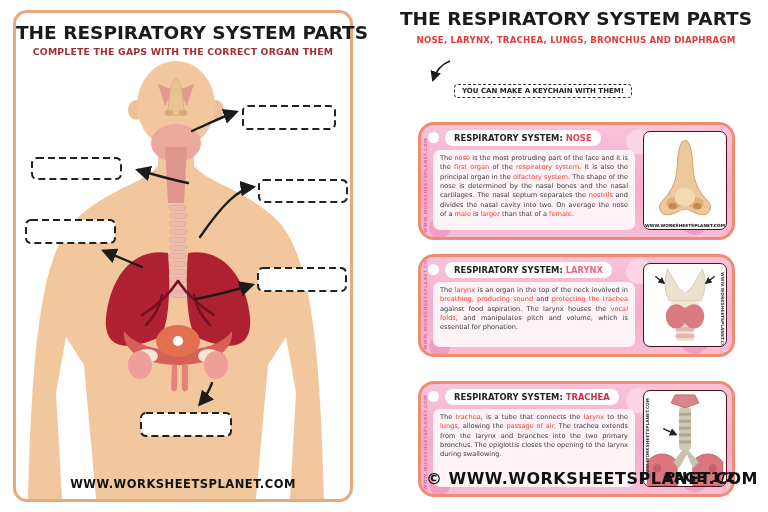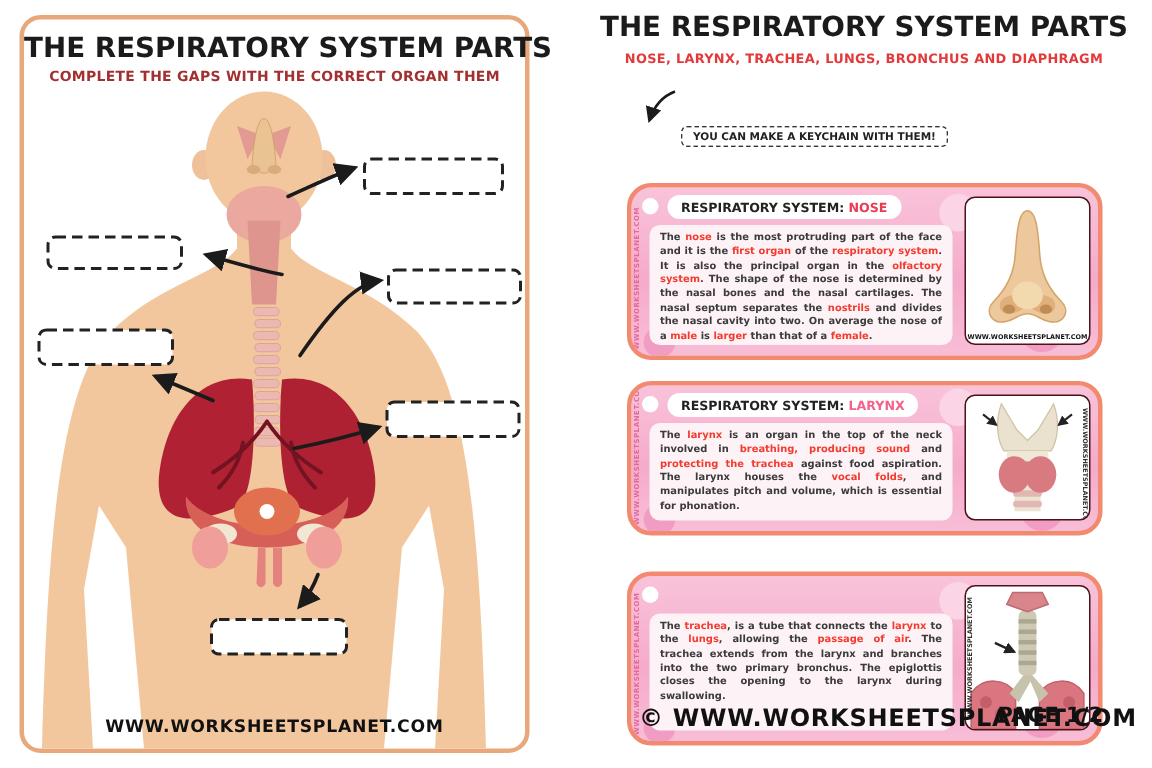--- a/index.html
+++ b/index.html
@@ -29,21 +29,21 @@
       radial-gradient(circle at 88% 85%, #f19cc2 14px, transparent 15px),
       radial-gradient(circle at 6% 92%, #f19cc2 10px, transparent 11px),
       radial-gradient(circle at 70% 15%, #fbd4e5 12px, transparent 13px),
       linear-gradient(180deg,#f9c3da 0%,#f5abcb 55%,#f8bdd6 100%); margin-top: 36px;}
   .hole{position:absolute;left:7px;top:7px;width:11px;height:11px;border-radius:50%;background:#fff;}
   .card-header{position:absolute;left:24px;top:5px;height:16px;background:#fff;border-radius:9px;
     padding:0 9px;font-size:8.4px;font-weight:bold;line-height:16px;color:#222;white-space:nowrap;}
   .card-wm{position:absolute;left:2px;top:24px;bottom:4px;writing-mode:vertical-rl;
     transform:rotate(180deg);font-size:4.6px;font-weight:bold;color:#e468a0;letter-spacing:.4px;}
   .card-body{position:absolute;left:12px;top:25px;width:202px;bottom:7px;background:#fdf3f6;
-    border-radius:7px;padding:4px 7px;font-size:6.6px;font-weight:bold;color:#3b3b3b;
+    border-radius:7px;padding:4px 7px;font-size:6.6px;font-weight:normal;color:#3b3b3b;
     text-align:justify;line-height:1.42;box-sizing:border-box;overflow:hidden;}
   .card-body .hl{color:#f23b2e;}
   .card-image{position:absolute;left:222px;top:6px;width:84px;bottom:7px;background:#fff;
     border:1.5px solid #4a1219;border-radius:7px;box-sizing:border-box;overflow:hidden;}
   .card-image svg{position:absolute;left:0;top:0;width:100%;height:100%;}
   .img-cap{position:absolute;left:0;right:0;bottom:1px;text-align:center;font-size:4.3px;
     font-weight:bold;color:#111;}
   .img-cap-r{position:absolute;right:1px;top:8px;writing-mode:vertical-rl;font-size:4.3px;
     font-weight:bold;color:#333;}
   .img-cap-l{position:absolute;left:1px;bottom:8px;writing-mode:vertical-rl;
@@ -200,20 +200,24 @@
         <rect x="28" y="50" width="24" height="9" rx="4" fill="#d97a80"></rect>
         <path d="M6 14 L16 22" stroke="#222" stroke-width="1.6" marker-end="url(#ah3)"></path>
         <path d="M74 14 L64 22" stroke="#222" stroke-width="1.6" marker-end="url(#ah3)"></path>
       </svg>
       <div class="img-cap-r">WWW.WORKSHEETSPLANET.COM</div>
     </div>
   </div>
 
   <div class="card" style="top:345px;height:116px;">
     <span class="hole"></span>
+    <div class="card-header">
+      <span>RESPIRATORY SYSTEM:</span>
+      <span style="color: rgb(207, 43, 74);">TRACHEA</span>
+    </div>
     <div class="card-wm">WWW.WORKSHEETSPLANET.COM</div>
     <div class="card-body"><span>The </span><span class="hl">trachea</span><span>, is a tube that connects the </span><span class="hl">larynx</span><span> to the </span><span class="hl">lungs</span><span>, allowing the </span><span class="hl">passage of air</span><span>. The trachea extends from the larynx and branches into the two primary bronchus. The epiglottis closes the opening to the larynx during swallowing.</span></div>
     <div class="card-image">
       <svg viewBox="0 0 80 96" preserveAspectRatio="xMidYMid meet">
         <defs>
             <marker id="ah4" viewBox="0 0 10 10" refX="8" refY="5" markerWidth="5" markerHeight="5" orient="auto-start-reverse">
               <path d="M0 0 L10 5 L0 10 z" fill="#222"></path>
             </marker>
           </defs>
         <path d="M2 72 C10 60 26 62 32 72 L32 96 L2 96 Z" fill="#d9767f" stroke="#c45f6a" stroke-width="1"></path>

